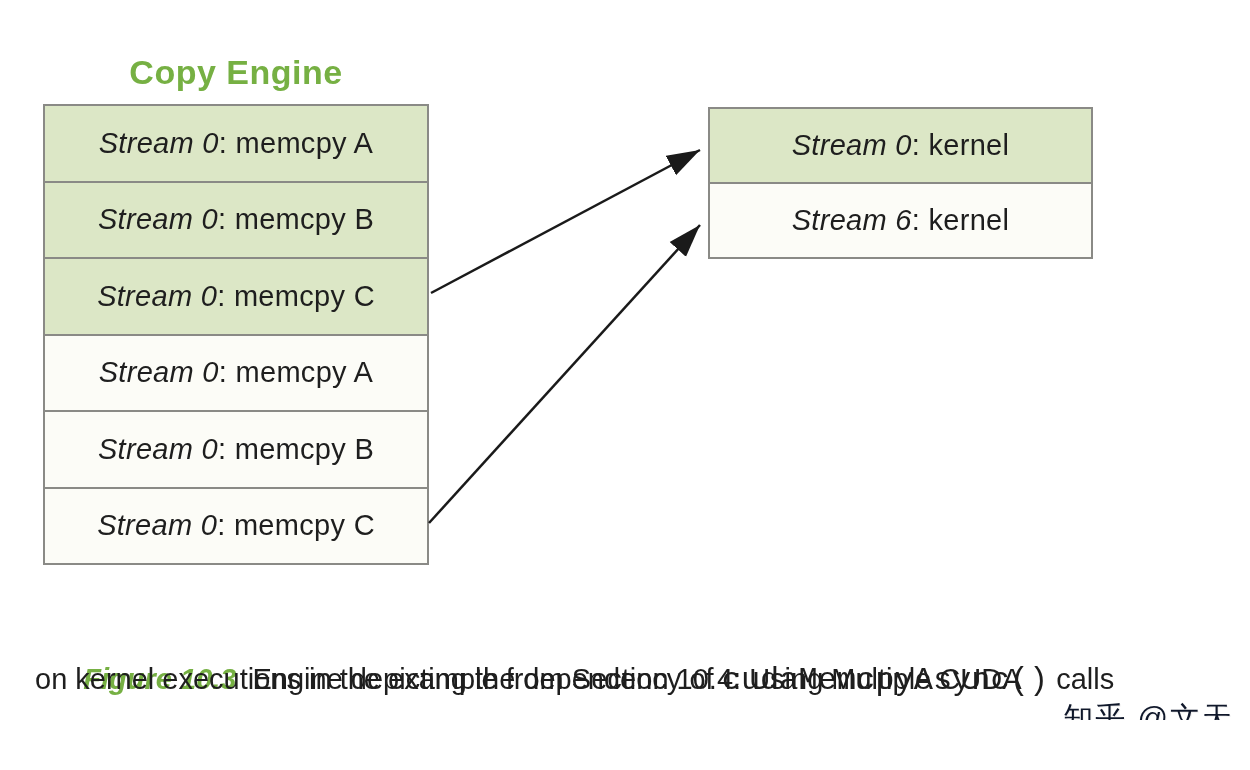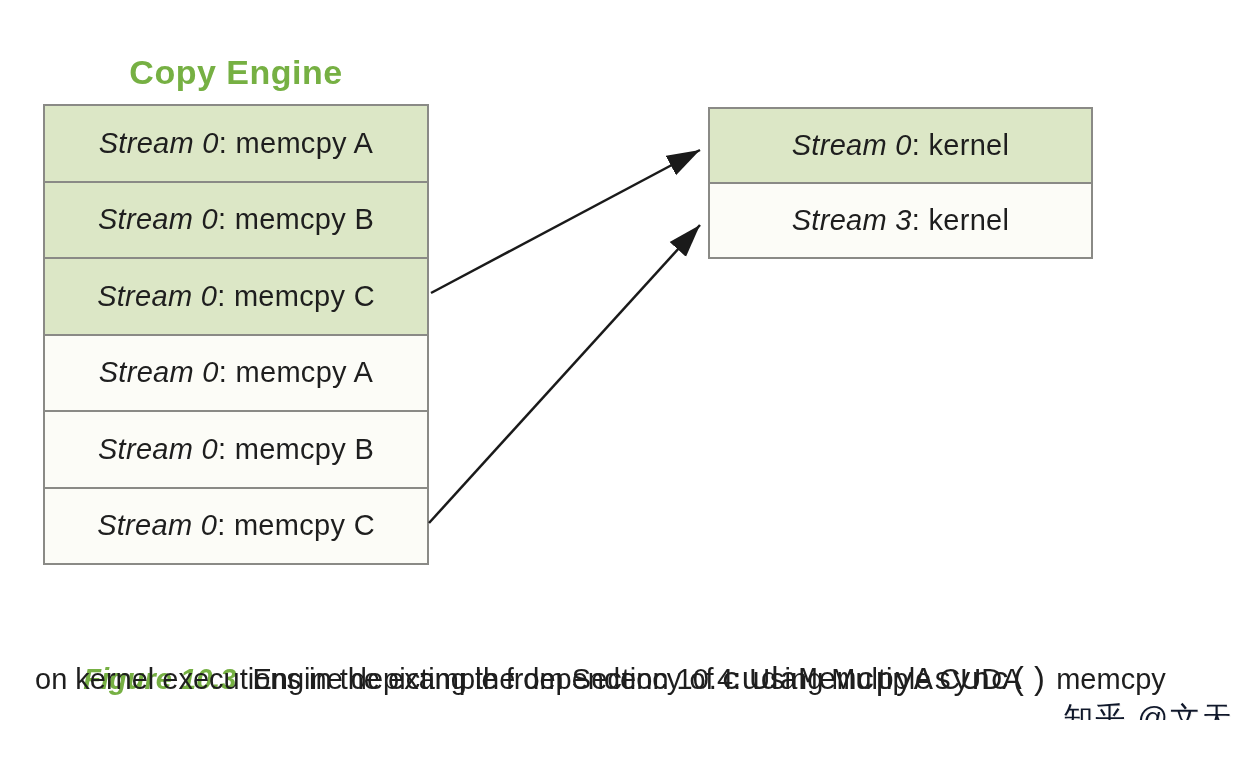--- a/index.html
+++ b/index.html
@@ -117,36 +117,36 @@
     <div class="engine-row">
       <span class="stream-label">Stream 0</span><span>: memcpy C</span>
     </div>
   </div>
 
   <div class="engine-table kernel">
     <div class="engine-row green">
       <span class="stream-label">Stream 0</span><span>: kernel</span>
     </div>
     <div class="engine-row">
-      <span class="stream-label">Stream 3</span><span>: kernel</span>
+      <span class="stream-label">Stream 6</span><span>: kernel</span>
     </div>
   </div>
 
   <svg class="arrow-layer" viewBox="0 0 1250 770" xmlns="http://www.w3.org/2000/svg">
     <defs>
       <marker id="ah" markerUnits="userSpaceOnUse" markerWidth="36" markerHeight="26" refX="33" refY="12" orient="auto">
         <path d="M0,1 L33,12 L0,23 Z" fill="#1a1a1a"></path>
       </marker>
     </defs>
     <line x1="431" y1="293" x2="700" y2="150" stroke="#1a1a1a" stroke-width="2.5" marker-end="url(#ah)"></line>
     <line x1="429" y1="523" x2="700" y2="225" stroke="#1a1a1a" stroke-width="2.5" marker-end="url(#ah)"></line>
   </svg>
 
   <div class="caption">
     <div class="cap-line">
-      <span class="fig-label">Figure 10.3</span><span>Engine depicting the dependency of </span><span class="code-inline">cudaMemcpyAsync()</span><span> memcpy</span>
+      <span class="fig-label">Figure 10.3</span><span>Engine depicting the dependency of </span><span class="code-inline">cudaMemcpyAsync()</span><span> calls</span>
     </div>
     <div class="cap-line">on kernel executions in the example from Section 10.4: Using Multiple CUDA</div>
   </div>
 
   <div class="watermark">知乎 @文天</div>
 
 </div>
 
 </body></html>

